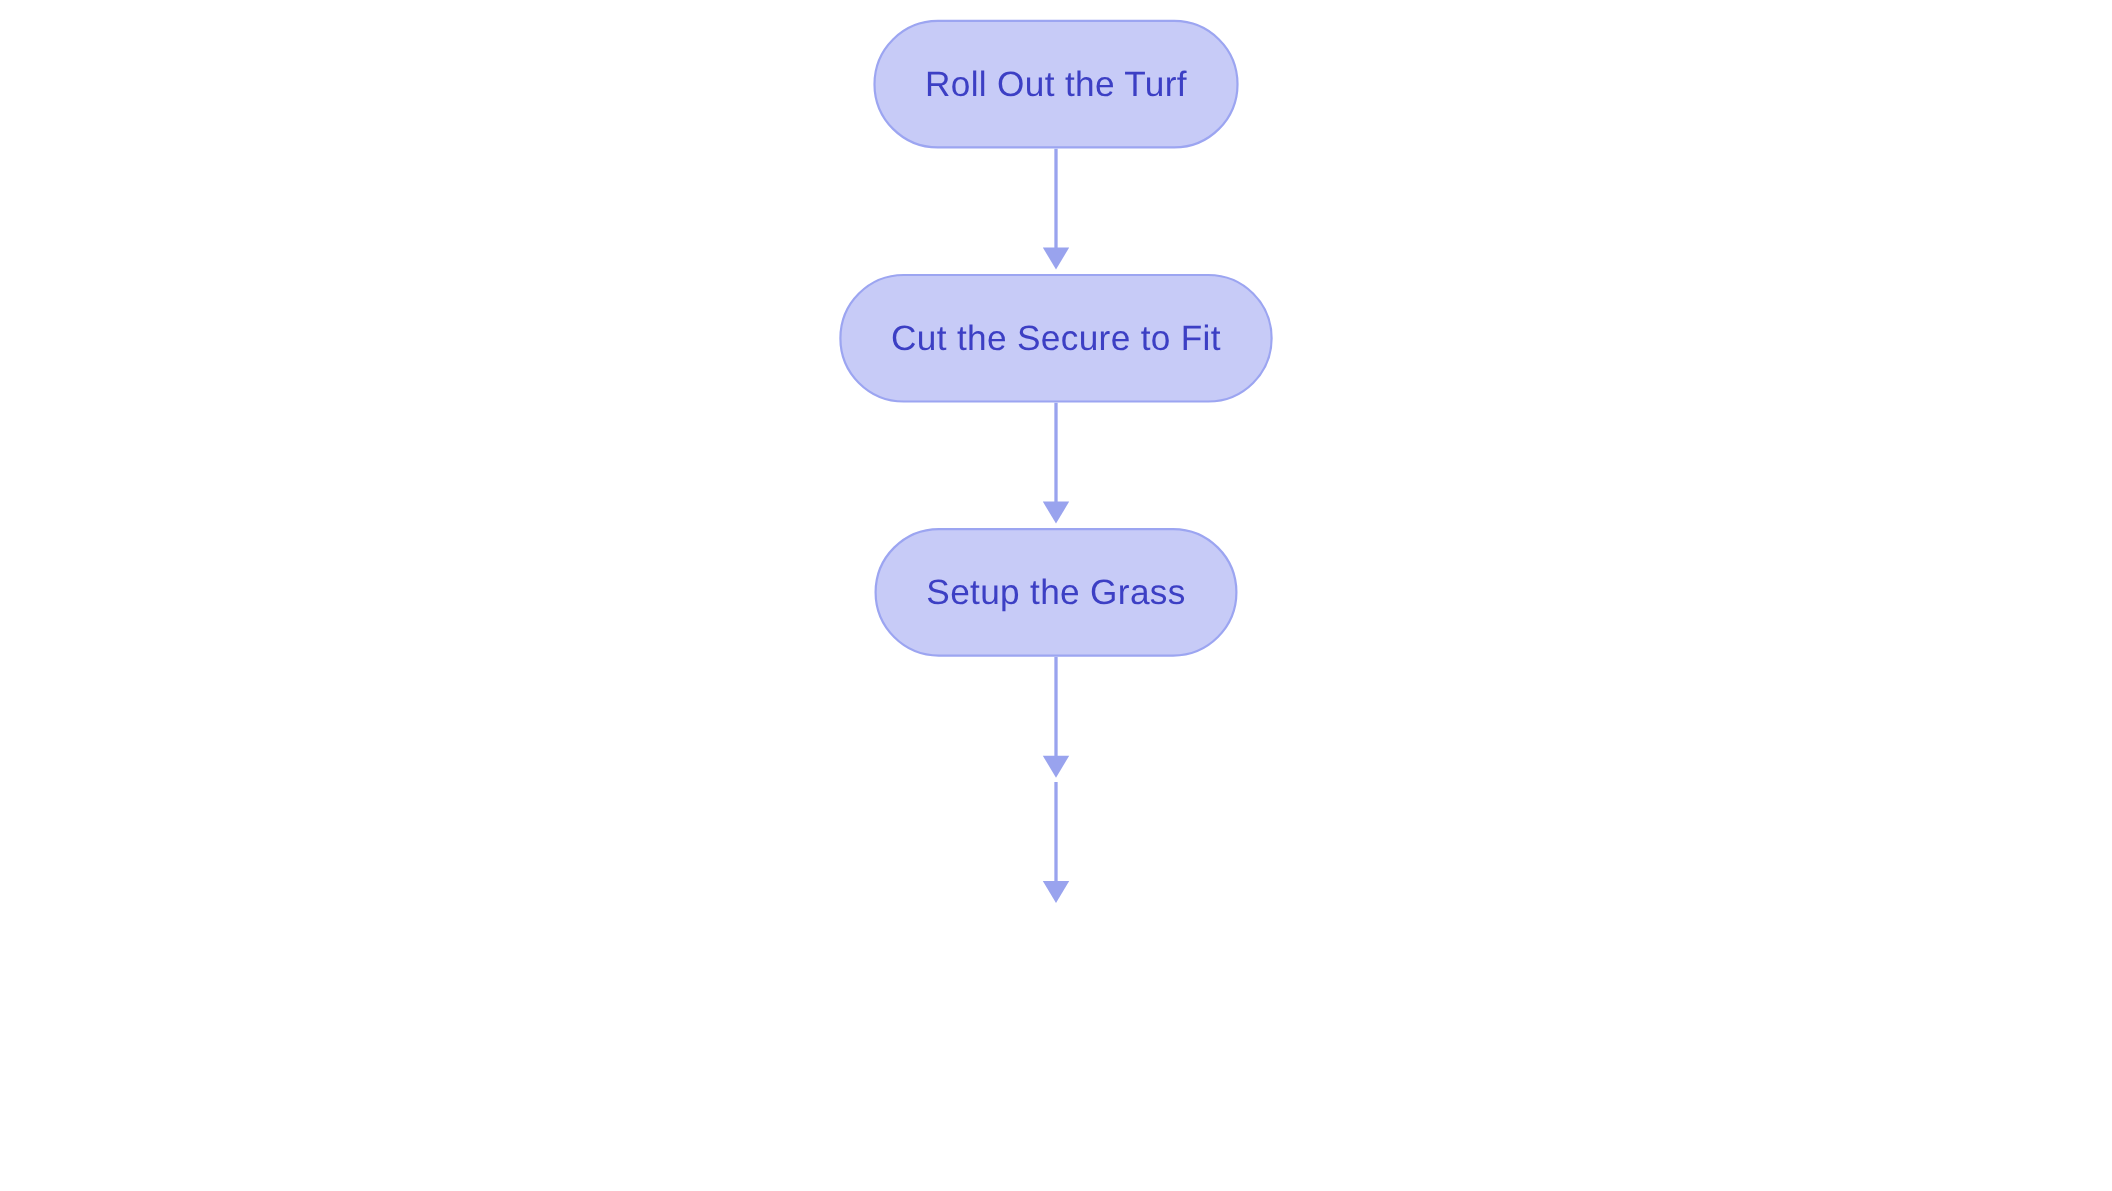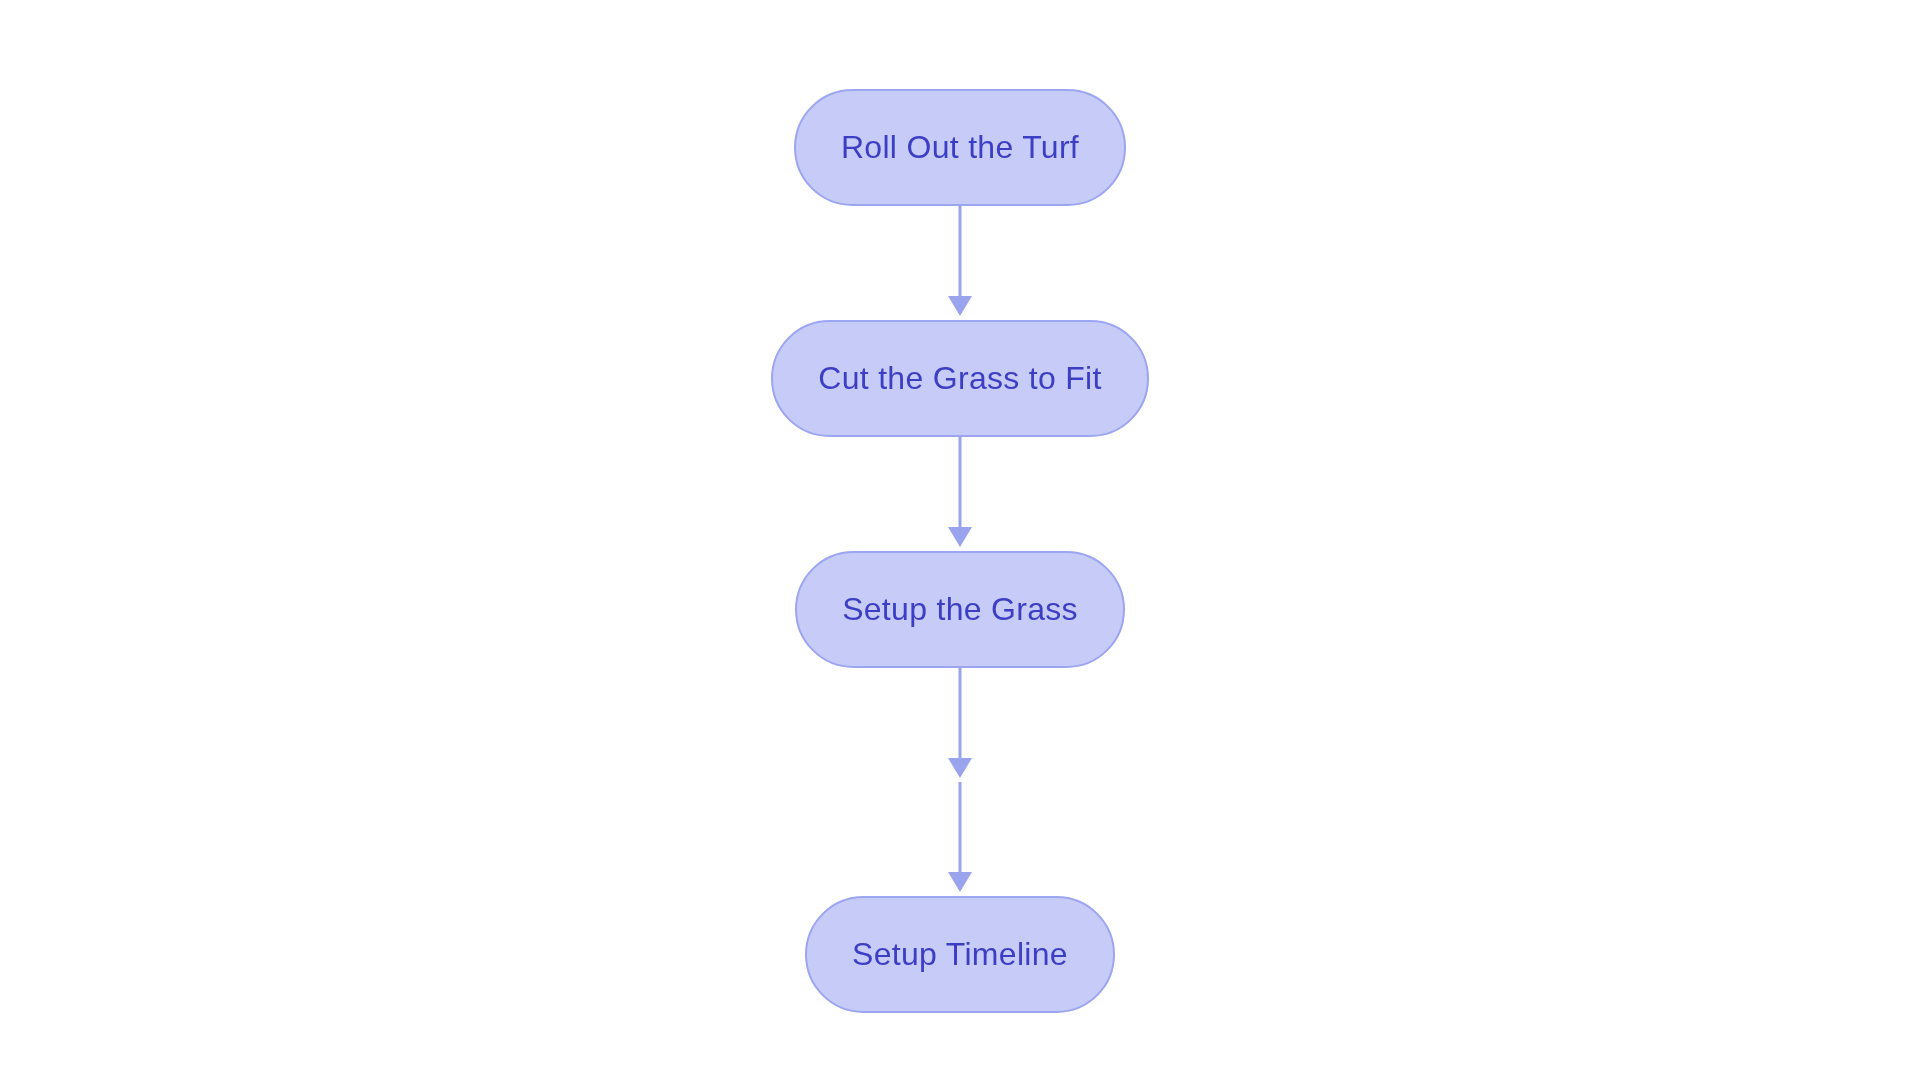--- a/index.html
+++ b/index.html
@@ -19,21 +19,20 @@
     overflow: hidden;
     font-family: "Liberation Sans", "DejaVu Sans", sans-serif;
   }
   .flowchart {
     width: 1920px;
     height: 1083px;
     display: flex;
     flex-direction: column;
     align-items: center;
     padding-top: 18px;
-    justify-content: center;
   }
   .flow-node {
     height: 117px;
     padding: 0 45px;
     border-radius: 58.5px;
     background: var(--node-fill);
     border: 2px solid var(--node-border);
     display: flex;
     align-items: center;
     justify-content: center;
@@ -63,21 +62,21 @@
   <div class="flow-node">
     <span class="node-label">Roll Out the Turf</span>
   </div>
 
   <svg class="connector" viewBox="0 0 26 114" xmlns="http://www.w3.org/2000/svg" aria-hidden="true">
     <line x1="13" y1="0" x2="13" y2="92"></line>
     <polygon points="1,90 25,90 13,110"></polygon>
   </svg>
 
   <div class="flow-node">
-    <span class="node-label">Cut the Grass to Fit</span>
+    <span class="node-label">Cut the Secure to Fit</span>
   </div>
 
   <svg class="connector" viewBox="0 0 26 114" xmlns="http://www.w3.org/2000/svg" aria-hidden="true">
     <line x1="13" y1="0" x2="13" y2="92"></line>
     <polygon points="1,90 25,90 13,110"></polygon>
   </svg>
 
   <div class="flow-node">
     <span class="node-label">Setup the Grass</span>
   </div>
@@ -86,17 +85,14 @@
     <line x1="13" y1="0" x2="13" y2="92"></line>
     <polygon points="1,90 25,90 13,110"></polygon>
   </svg>
 
 
   <svg class="connector" viewBox="0 0 26 114" xmlns="http://www.w3.org/2000/svg" aria-hidden="true">
     <line x1="13" y1="0" x2="13" y2="92"></line>
     <polygon points="1,90 25,90 13,110"></polygon>
   </svg>
 
-  <div class="flow-node">
-    <span class="node-label">Setup Timeline</span>
-  </div>
 
 </div>
 
 </body></html>

